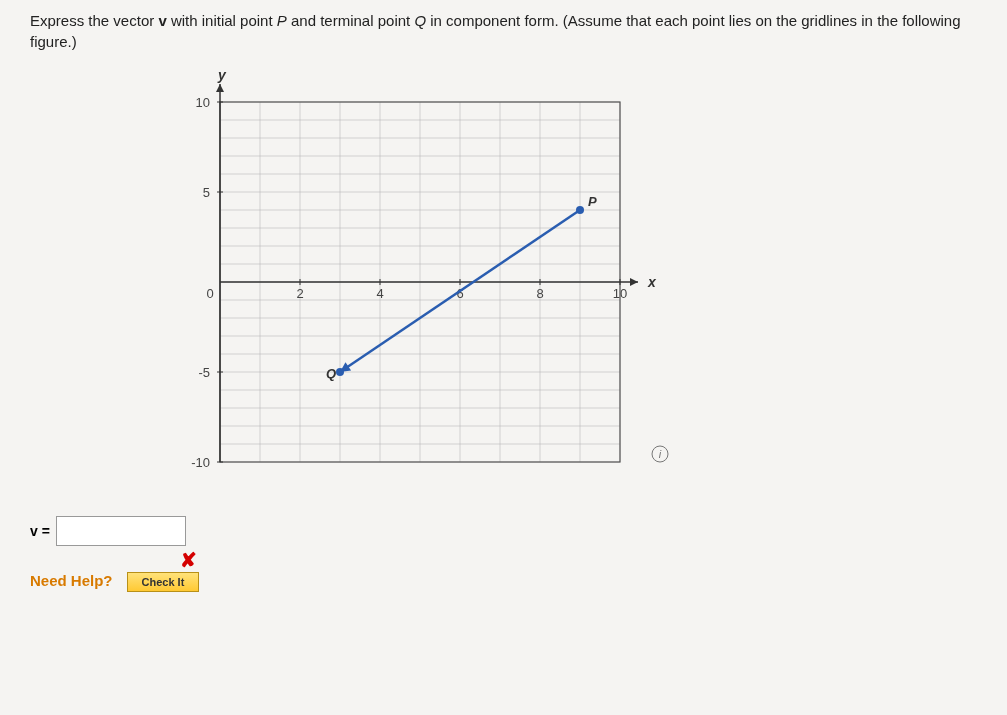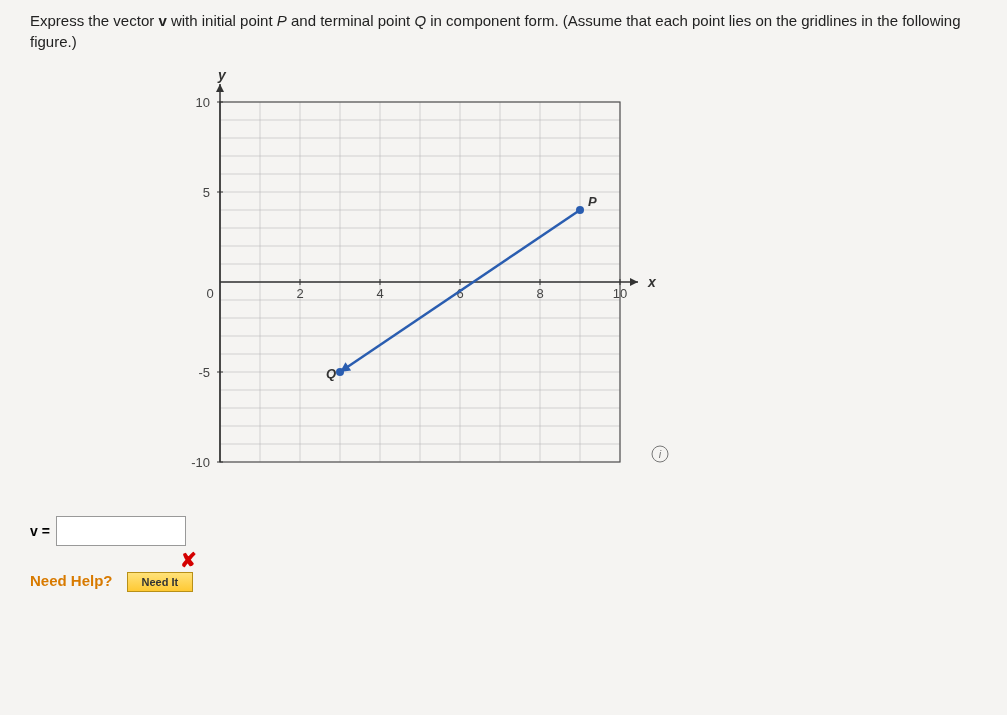--- a/index.html
+++ b/index.html
@@ -163,16 +163,16 @@
   </div>
 
   <div class="answer-row">
     <span class="answer-label">v =</span>
     <input class="answer-input" type="text" value="" style="">
   </div>
   <div class="x-mark">✘</div>
 
   <div class="help-row">
     <span class="need-help">Need Help?</span>
-    <button class="read-it-btn">Need It</button>
+    <button class="read-it-btn">Check It</button>
   </div>
 
 </div>
 
 </body></html>

